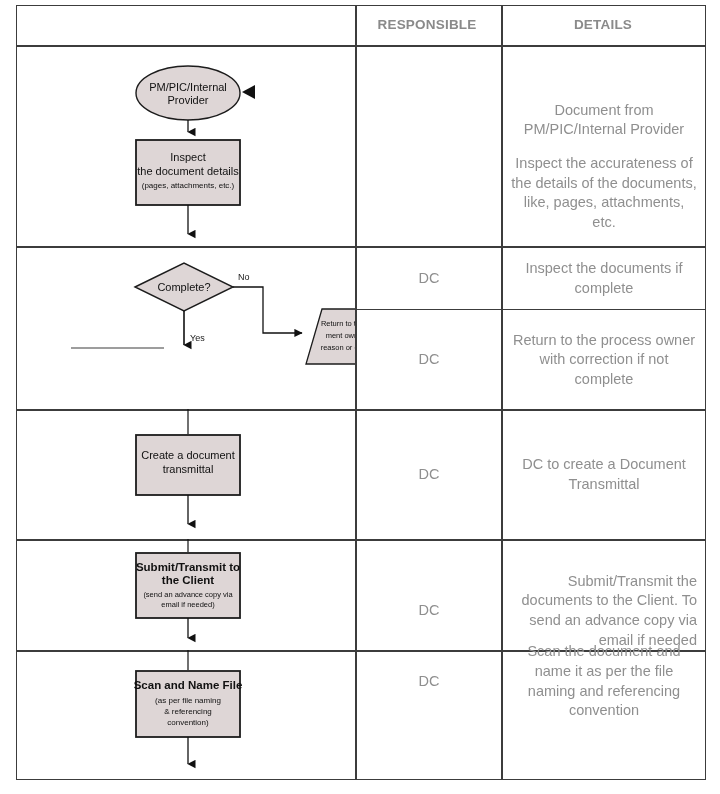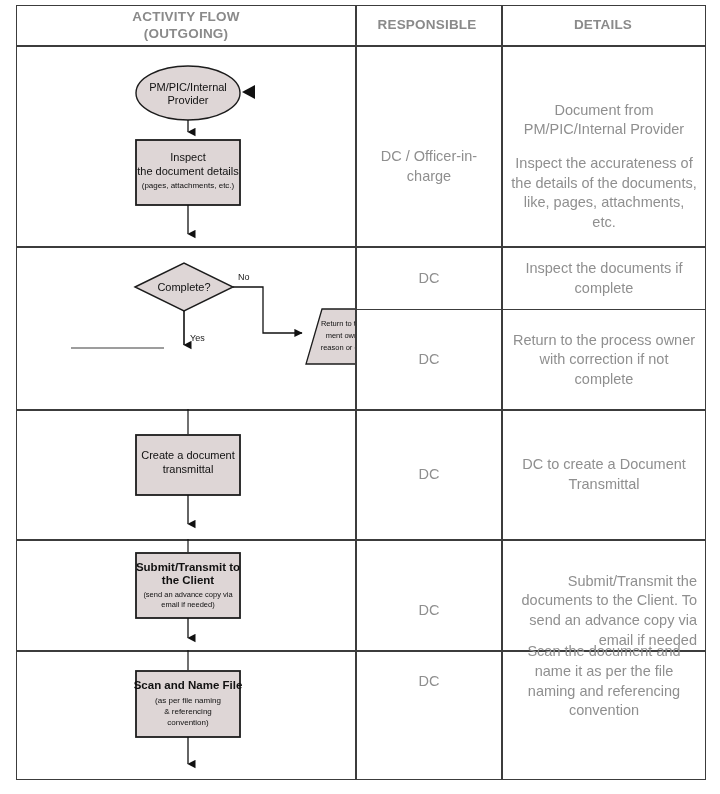--- a/index.html
+++ b/index.html
@@ -152,36 +152,27 @@
 
     <div class="col-div c1"></div>
     <div class="col-div c2"></div>
     <div class="row-div h0"></div>
     <div class="row-div h1"></div>
     <div class="row-div h2"></div>
     <div class="row-div h3"></div>
     <div class="row-div h4"></div>
     <div class="subrow-div"></div>
 
-    <div class="hdr a">
-      <div>
-        <div>ACTIVITY FLOW</div>
-        <div>(OUTGOING)</div>
-      </div>
-    </div>
     <div class="hdr b">
       <div>RESPONSIBLE</div>
     </div>
     <div class="hdr c">
       <div>DETAILS</div>
     </div>
 
-    <div class="cell resp r1">
-      <p>DC / Officer-in-charge</p>
-    </div>
     <div class="cell resp r2a">
       <p>DC</p>
     </div>
     <div class="cell resp r2b">
       <p>DC</p>
     </div>
     <div class="cell resp r3">
       <p>DC</p>
     </div>
     <div class="cell resp r4">

